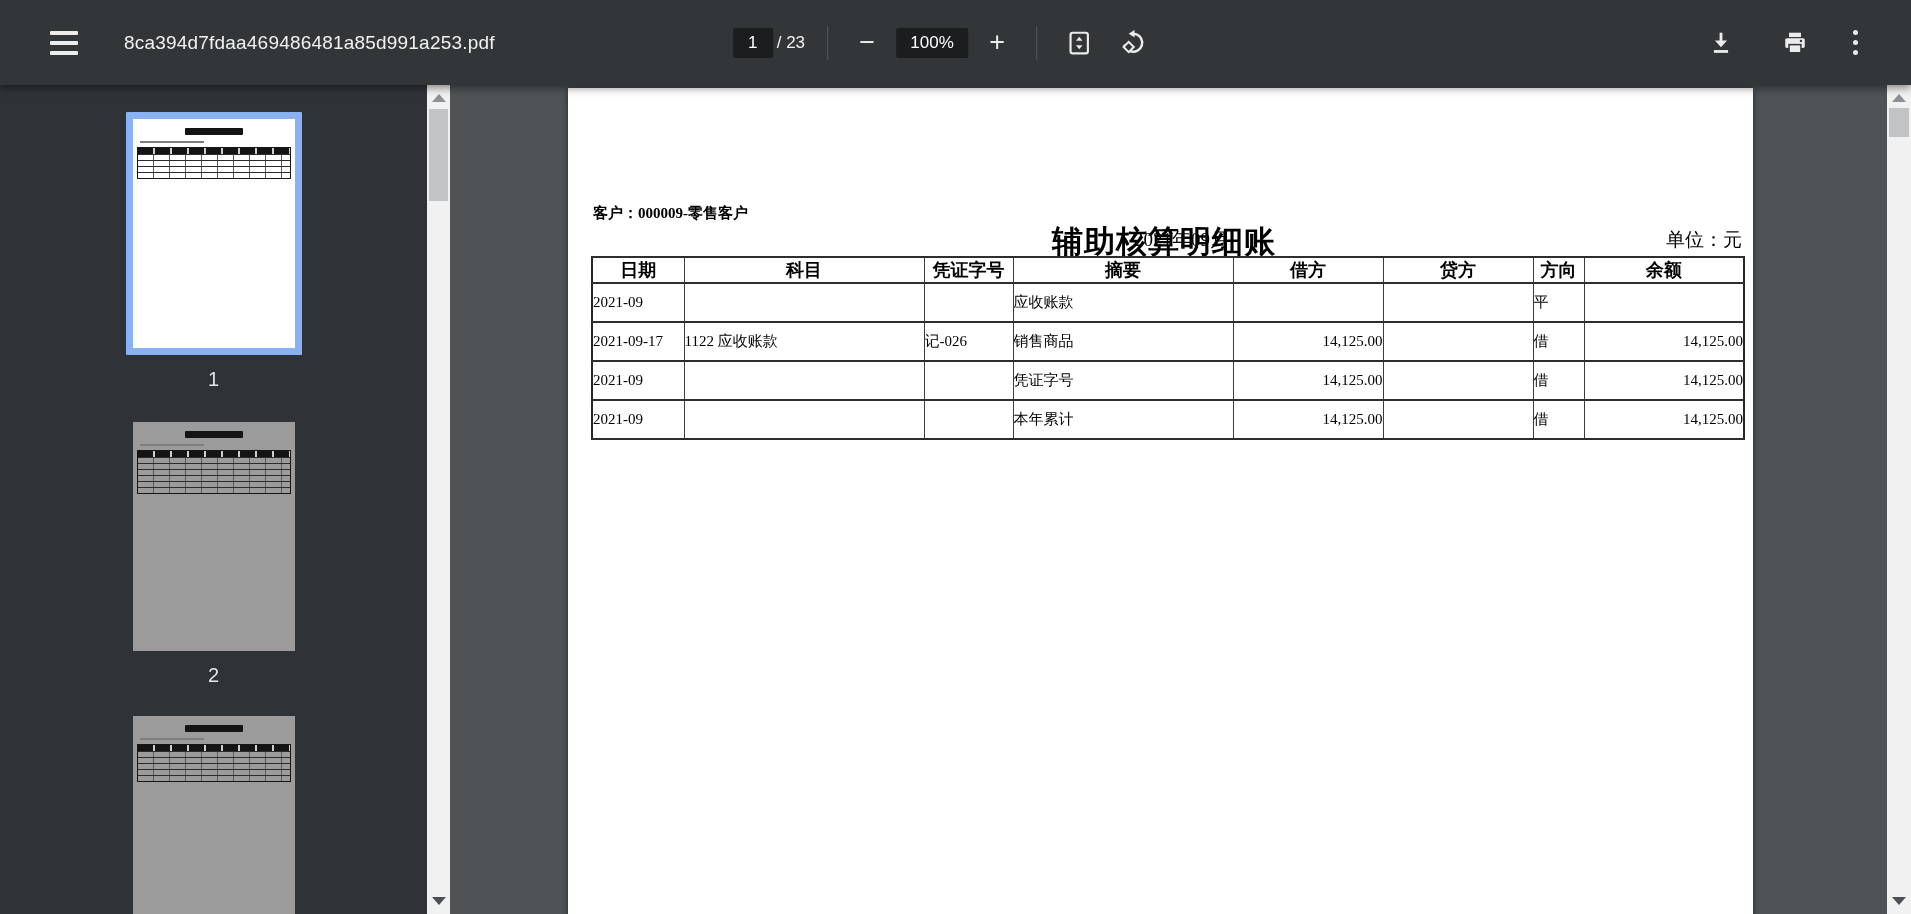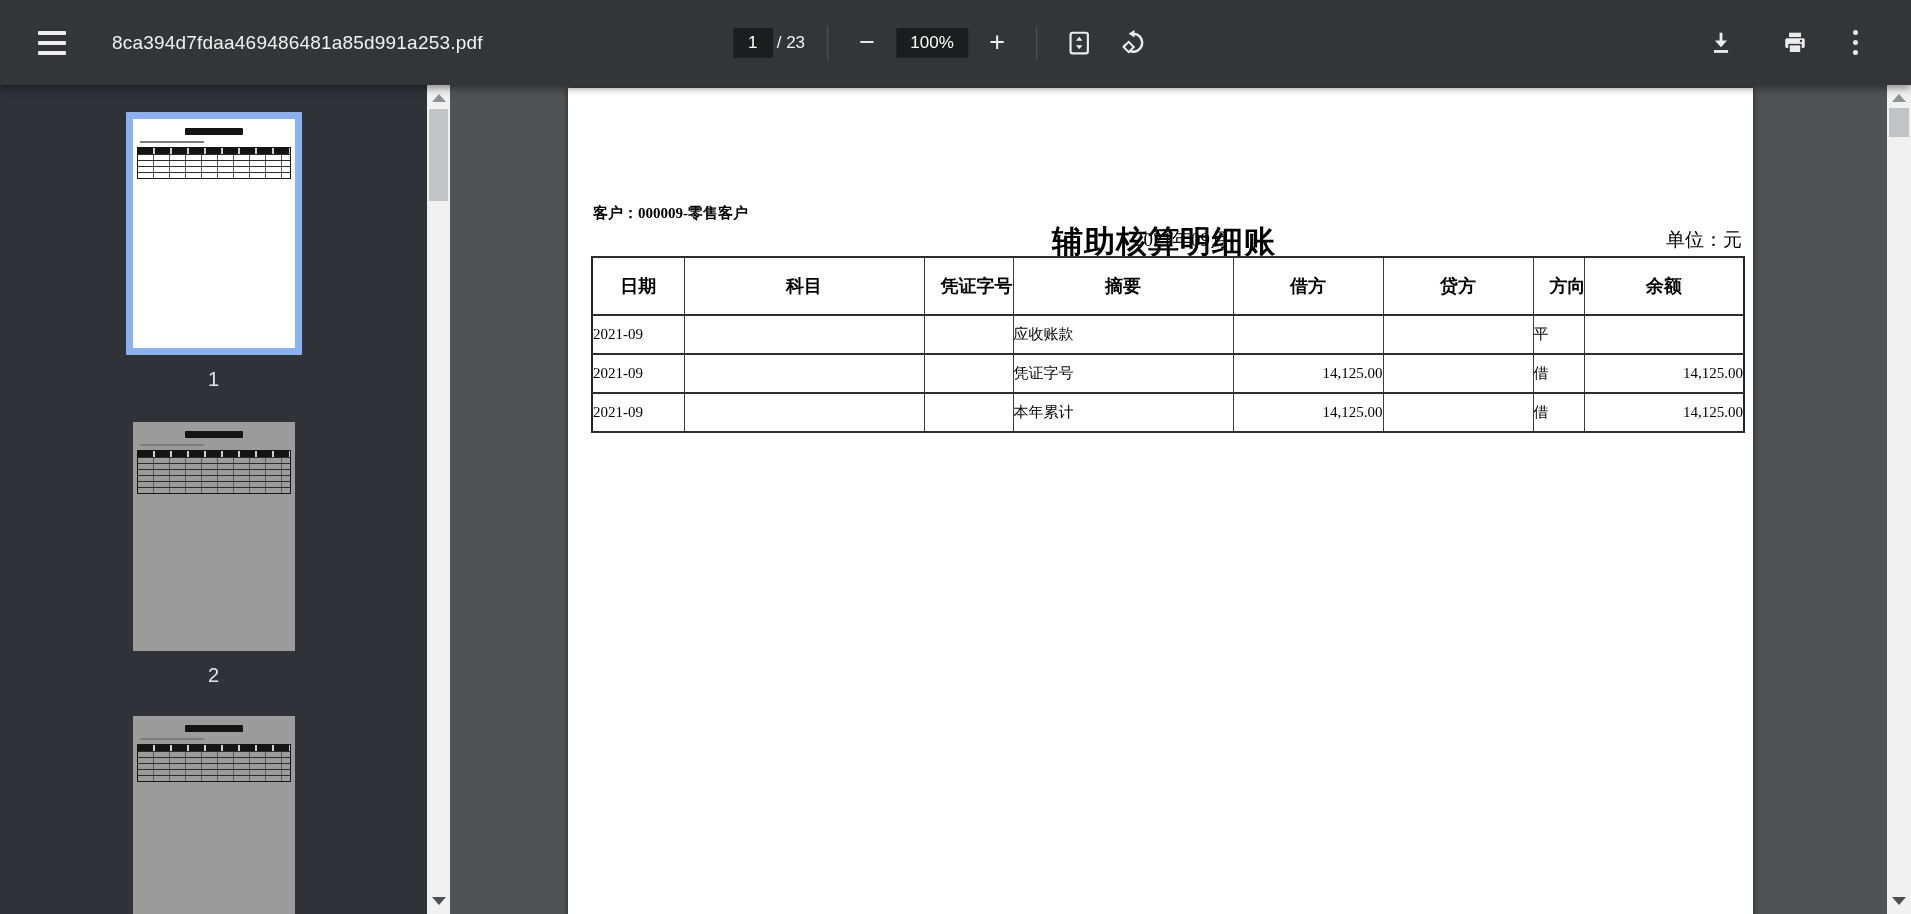--- a/index.html
+++ b/index.html
@@ -19,21 +19,21 @@
   }
 
   
   .toolbar{
     position:absolute;top:0;left:0;width:1911px;height:85px;
     background:var(--toolbar-bg);
     display:flex;align-items:center;
     box-shadow:0 3px 8px rgba(0,0,0,.45);
     z-index:10;
   }
-  .tb-left{display:flex;align-items:center;padding-left:32px;}
+  .tb-left{display:flex;align-items:center;padding-left:44px;}
   .hamburger{background:none;border:none;padding:6px;cursor:pointer;display:flex;flex-direction:column;gap:6px;}
   .hamburger span{display:block;width:28px;height:4px;background:#ececec;border-radius:1px;}
   .filename{color:var(--toolbar-text);font-size:19px;font-weight:500;margin-left:40px;letter-spacing:.2px;}
 
   .tb-center{position:absolute;left:50%;top:0;height:85px;transform:translateX(-53%);display:flex;align-items:center;}
   .page-box{
     width:40px;height:30px;background:var(--chip-bg);border:none;border-radius:2px;
     color:#fff;text-align:center;font-size:17px;font-family:"Liberation Sans",sans-serif;padding:0;
   }
   .page-total{color:var(--toolbar-text);font-size:17px;margin-left:4px;white-space:pre;}
@@ -99,21 +99,21 @@
     position:absolute;top:168px;left:23px;width:1152px;
     border-collapse:collapse;table-layout:fixed;
     font-family:"Liberation Serif","DejaVu Serif",serif;
   }
   table.ledger th,table.ledger td{
     border-left:1px solid #3c3c3c;border-right:1px solid #3c3c3c;
     border-top:2px solid #2e2e2e;border-bottom:2px solid #2e2e2e;
     overflow:hidden;white-space:nowrap;
   }
   table.ledger{border:2px solid #262626;}
-  table.ledger th{height:24px;font-size:18px;font-weight:700;text-align:center;padding:16px;}
+  table.ledger th{height:24px;font-size:18px;font-weight:700;text-align:center;padding:0;}
   table.ledger td{height:39px;font-size:15px;padding:0;}
   td.al-c{text-align:left;}
   td.al-l{text-align:left;padding-left:6px;}
   td.al-r{text-align:right;padding-right:4px;}
   td.cjk{font-size:16px;}
 
   svg{display:block;}
 </style>
 </head>
 <body>
@@ -268,20 +268,30 @@
             <td class="al-c">2021-09</td>
             <td class="al-c"></td>
             <td class="al-l"></td>
             <td class="al-l cjk">应收账款</td>
             <td class="al-r"></td>
             <td class="al-r"></td>
             <td class="al-c cjk">平</td>
             <td class="al-r"></td>
           </tr>
           <tr>
+            <td class="al-c">2021-09-17</td>
+            <td class="al-c cjk">1122 应收账款</td>
+            <td class="al-l cjk">记-026</td>
+            <td class="al-l cjk">销售商品</td>
+            <td class="al-r">14,125.00</td>
+            <td class="al-r"></td>
+            <td class="al-c cjk">借</td>
+            <td class="al-r">14,125.00</td>
+          </tr>
+          <tr>
             <td class="al-c">2021-09</td>
             <td class="al-c"></td>
             <td class="al-l"></td>
             <td class="al-l cjk">凭证字号</td>
             <td class="al-r">14,125.00</td>
             <td class="al-r"></td>
             <td class="al-c cjk">借</td>
             <td class="al-r">14,125.00</td>
           </tr>
           <tr>

